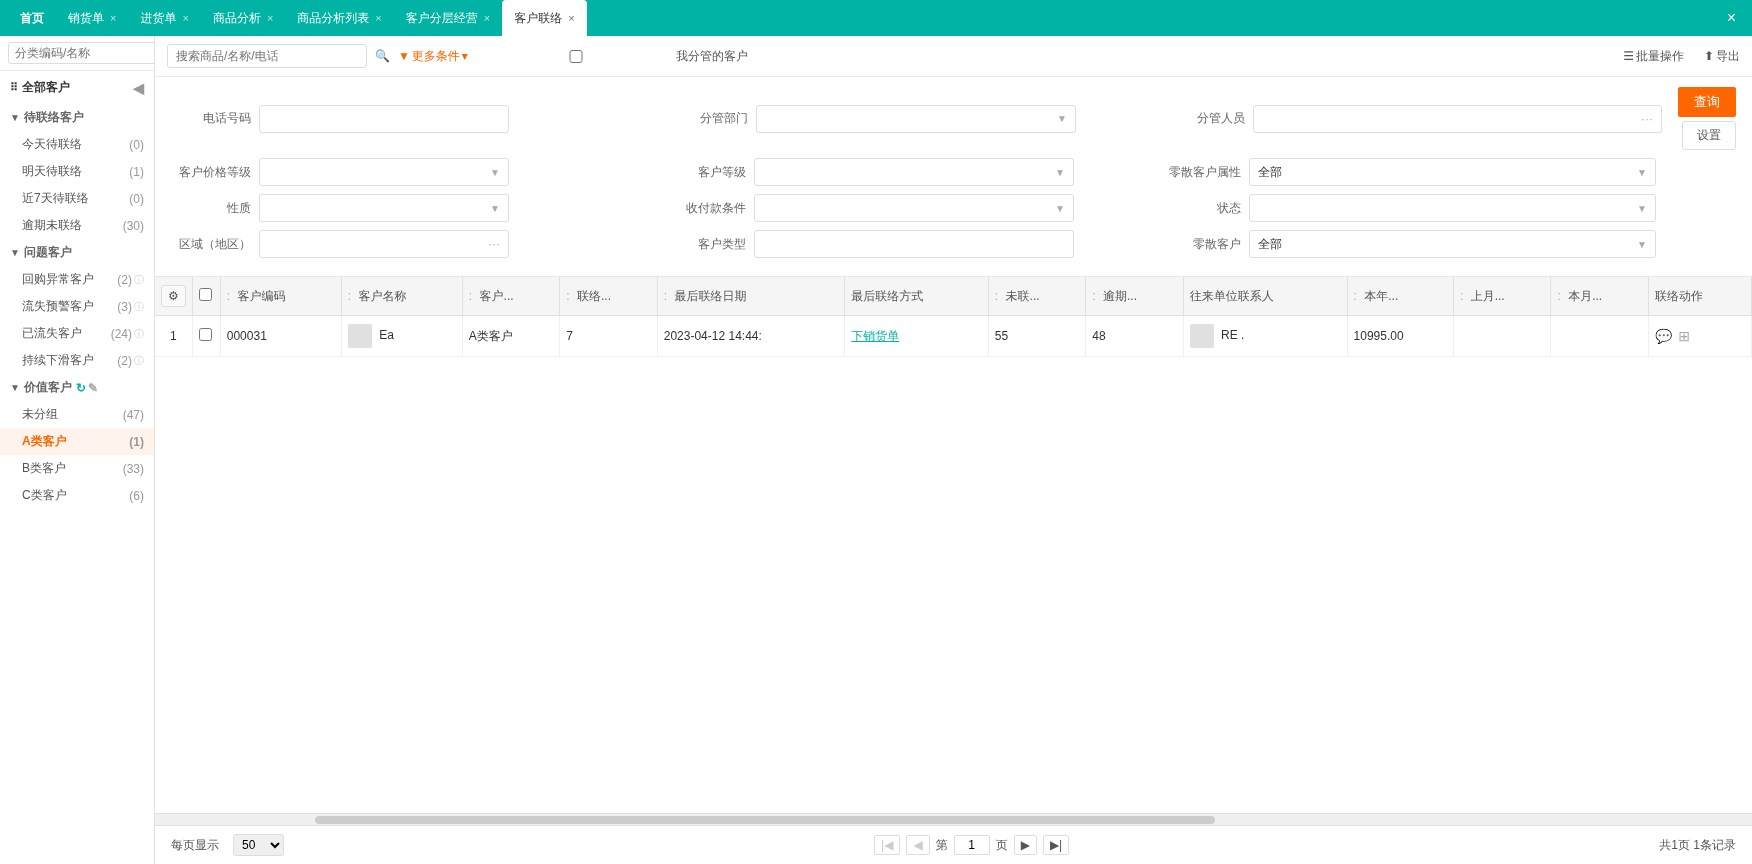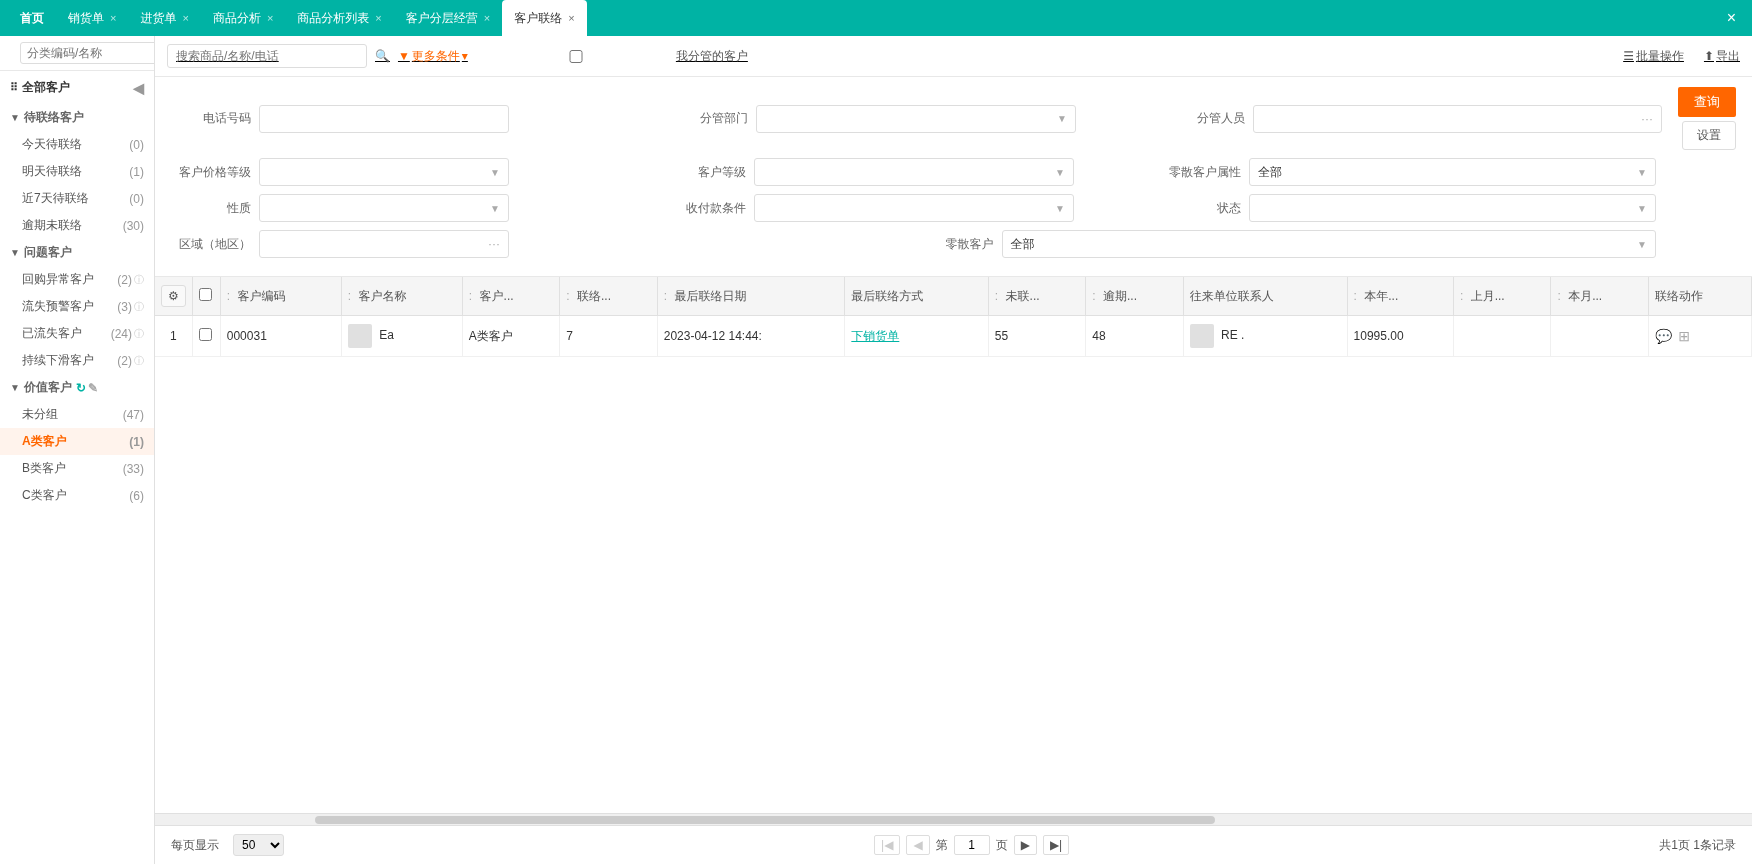--- a/index.html
+++ b/index.html
@@ -22,21 +22,21 @@
 
     
     .main-layout { display: flex; height: calc(864px - 36px); }
 
     
     .sidebar {
       width: 155px; background: white; border-right: 1px solid #e0e0e0;
       display: flex; flex-direction: column; overflow-y: auto;
     }
     .sidebar-search {
-      display: flex; align-items: center; padding: 6px 20px; border-bottom: 1px solid #e8e8e8;
+      display: flex; align-items: center; padding: 6px 8px; border-bottom: 1px solid #e8e8e8;
     }
     .sidebar-search input {
       flex: 1; border: 1px solid #ddd; border-radius: 3px; padding: 3px 6px;
       font-size: 12px; color: #999;
     }
 
     .sidebar-header {
       display: flex; align-items: center; justify-content: space-between;
       padding: 8px 10px; font-weight: bold; color: #333;
     }
@@ -55,21 +55,21 @@
     .sidebar-item.active { background: #fff3ec; color: #ff6600; font-weight: bold; }
     .sidebar-item .item-count { color: #999; }
     .sidebar-item .info-icon { color: #ccc; font-size: 10px; margin-left: 2px; }
 
     
     .content-area { flex: 1; display: flex; flex-direction: column; overflow: hidden; }
 
     
     .filter-bar {
       background: white; padding: 8px 12px; border-bottom: 1px solid #e8e8e8;
-      display: flex; align-items: center; gap: 8px; text-decoration: underline;
+      display: flex; align-items: center; gap: 8px;
     }
     .filter-bar input {
       border: 1px solid #ddd; border-radius: 3px; padding: 4px 8px;
       width: 200px; font-size: 12px;
     }
     .filter-bar .search-icon { color: #00b3a4; cursor: pointer; }
     .filter-bar .more-filter { color: #00b3a4; cursor: pointer; display: flex; align-items: center; gap: 2px; }
     .filter-bar .my-customer { display: flex; align-items: center; color: #555; }
     .filter-bar .spacer { flex: 1; }
     .filter-bar .batch-btn { color: #555; cursor: pointer; display: flex; align-items: center; gap: 2px; }
@@ -383,20 +383,25 @@
         </div>
         <div style="width:80px;"></div>
       </div>
 
       <div class="filter-row">
         <div class="filter-field">
           <label>区域（地区）</label>
           <div class="field-input" style="min-width:180px;max-width:250px;">
             <span></span>
               <span class="dots">···</span>
+          </div>
+        </div>
+        <div class="filter-field">
+          <label>客户类型</label>
+          <div class="field-input" style="min-width:180px;max-width:320px;">
           </div>
         </div>
         <div class="filter-field">
           <label>零散客户</label>
           <div class="field-input" style="min-width:180px;flex:1;">
             <span>全部</span>
               <span class="arrow">▼</span>
           </div>
         </div>
         <div style="width:80px;"></div>

